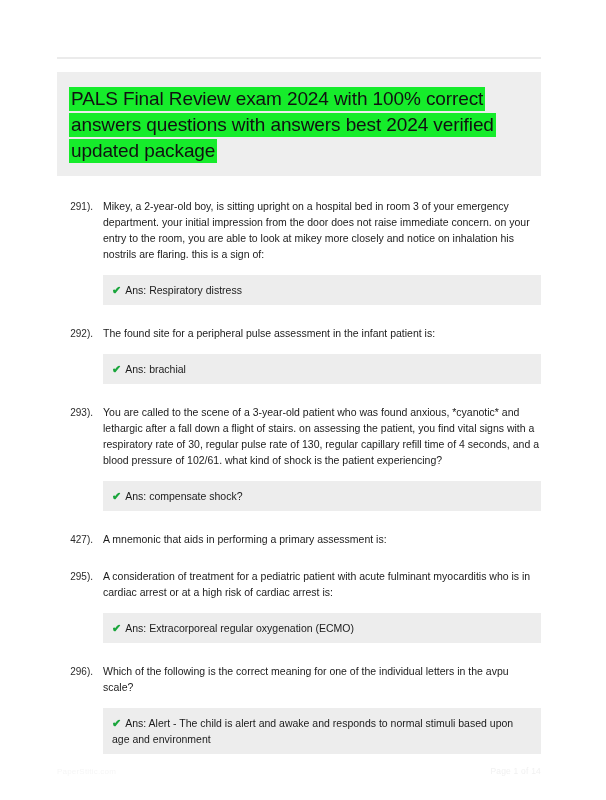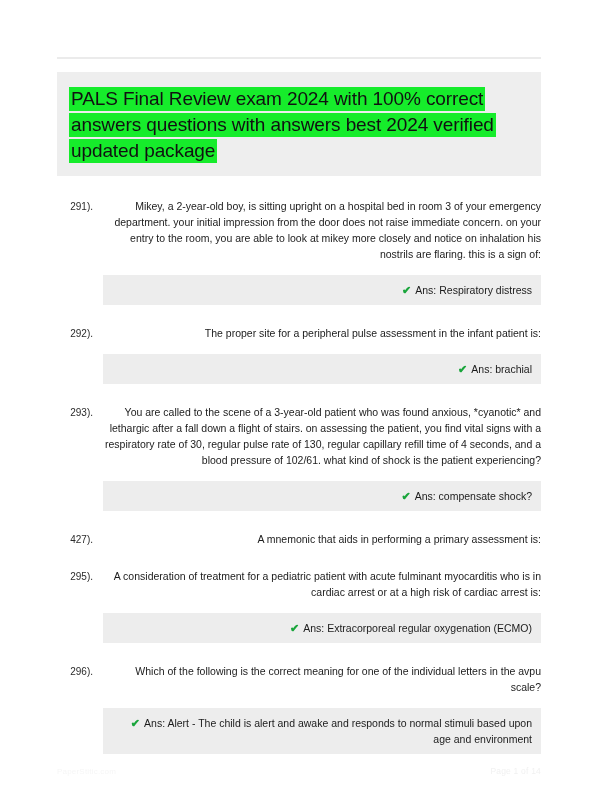--- a/index.html
+++ b/index.html
@@ -78,21 +78,20 @@
     padding-right: 10px;
     box-sizing: border-box;
     font-size: 10px;
     line-height: 16px;
     color: #2b2b2b;
     padding-top: 1px;
   }
   .qbody {
     flex: 1 1 auto;
     min-width: 0;
-    text-align: right;
   }
   .qtext {
     font-size: 10.5px;
     line-height: 16px;
     color: #1b1b1b;
     margin: 0;
   }
   .answer {
     margin-top: 13px;
     background: #ededed;
@@ -146,21 +145,21 @@
         <div class="qnum">291).</div>
         <div class="qbody">
           <p class="qtext">Mikey, a 2-year-old boy, is sitting upright on a hospital bed in room 3 of your emergency department. your initial impression from the door does not raise immediate concern. on your entry to the room, you are able to look at mikey more closely and notice on inhalation his nostrils are flaring. this is a sign of:</p>
           <div class="answer"><span class="check">✔</span><span>Ans: Respiratory distress</span></div>
         </div>
       </div>
 
       <div class="qitem">
         <div class="qnum">292).</div>
         <div class="qbody">
-          <p class="qtext">The proper site for a peripheral pulse assessment in the infant patient is:</p>
+          <p class="qtext">The found site for a peripheral pulse assessment in the infant patient is:</p>
           <div class="answer"><span class="check">✔</span><span>Ans: brachial</span></div>
         </div>
       </div>
 
       <div class="qitem">
         <div class="qnum">293).</div>
         <div class="qbody">
           <p class="qtext">You are called to the scene of a 3-year-old patient who was found anxious, *cyanotic* and lethargic after a fall down a flight of stairs. on assessing the patient, you find vital signs with a respiratory rate of 30, regular pulse rate of 130, regular capillary refill time of 4 seconds, and a blood pressure of 102/61. what kind of shock is the patient experiencing?</p>
           <div class="answer"><span class="check">✔</span><span>Ans: compensate shock?</span></div>
         </div>

